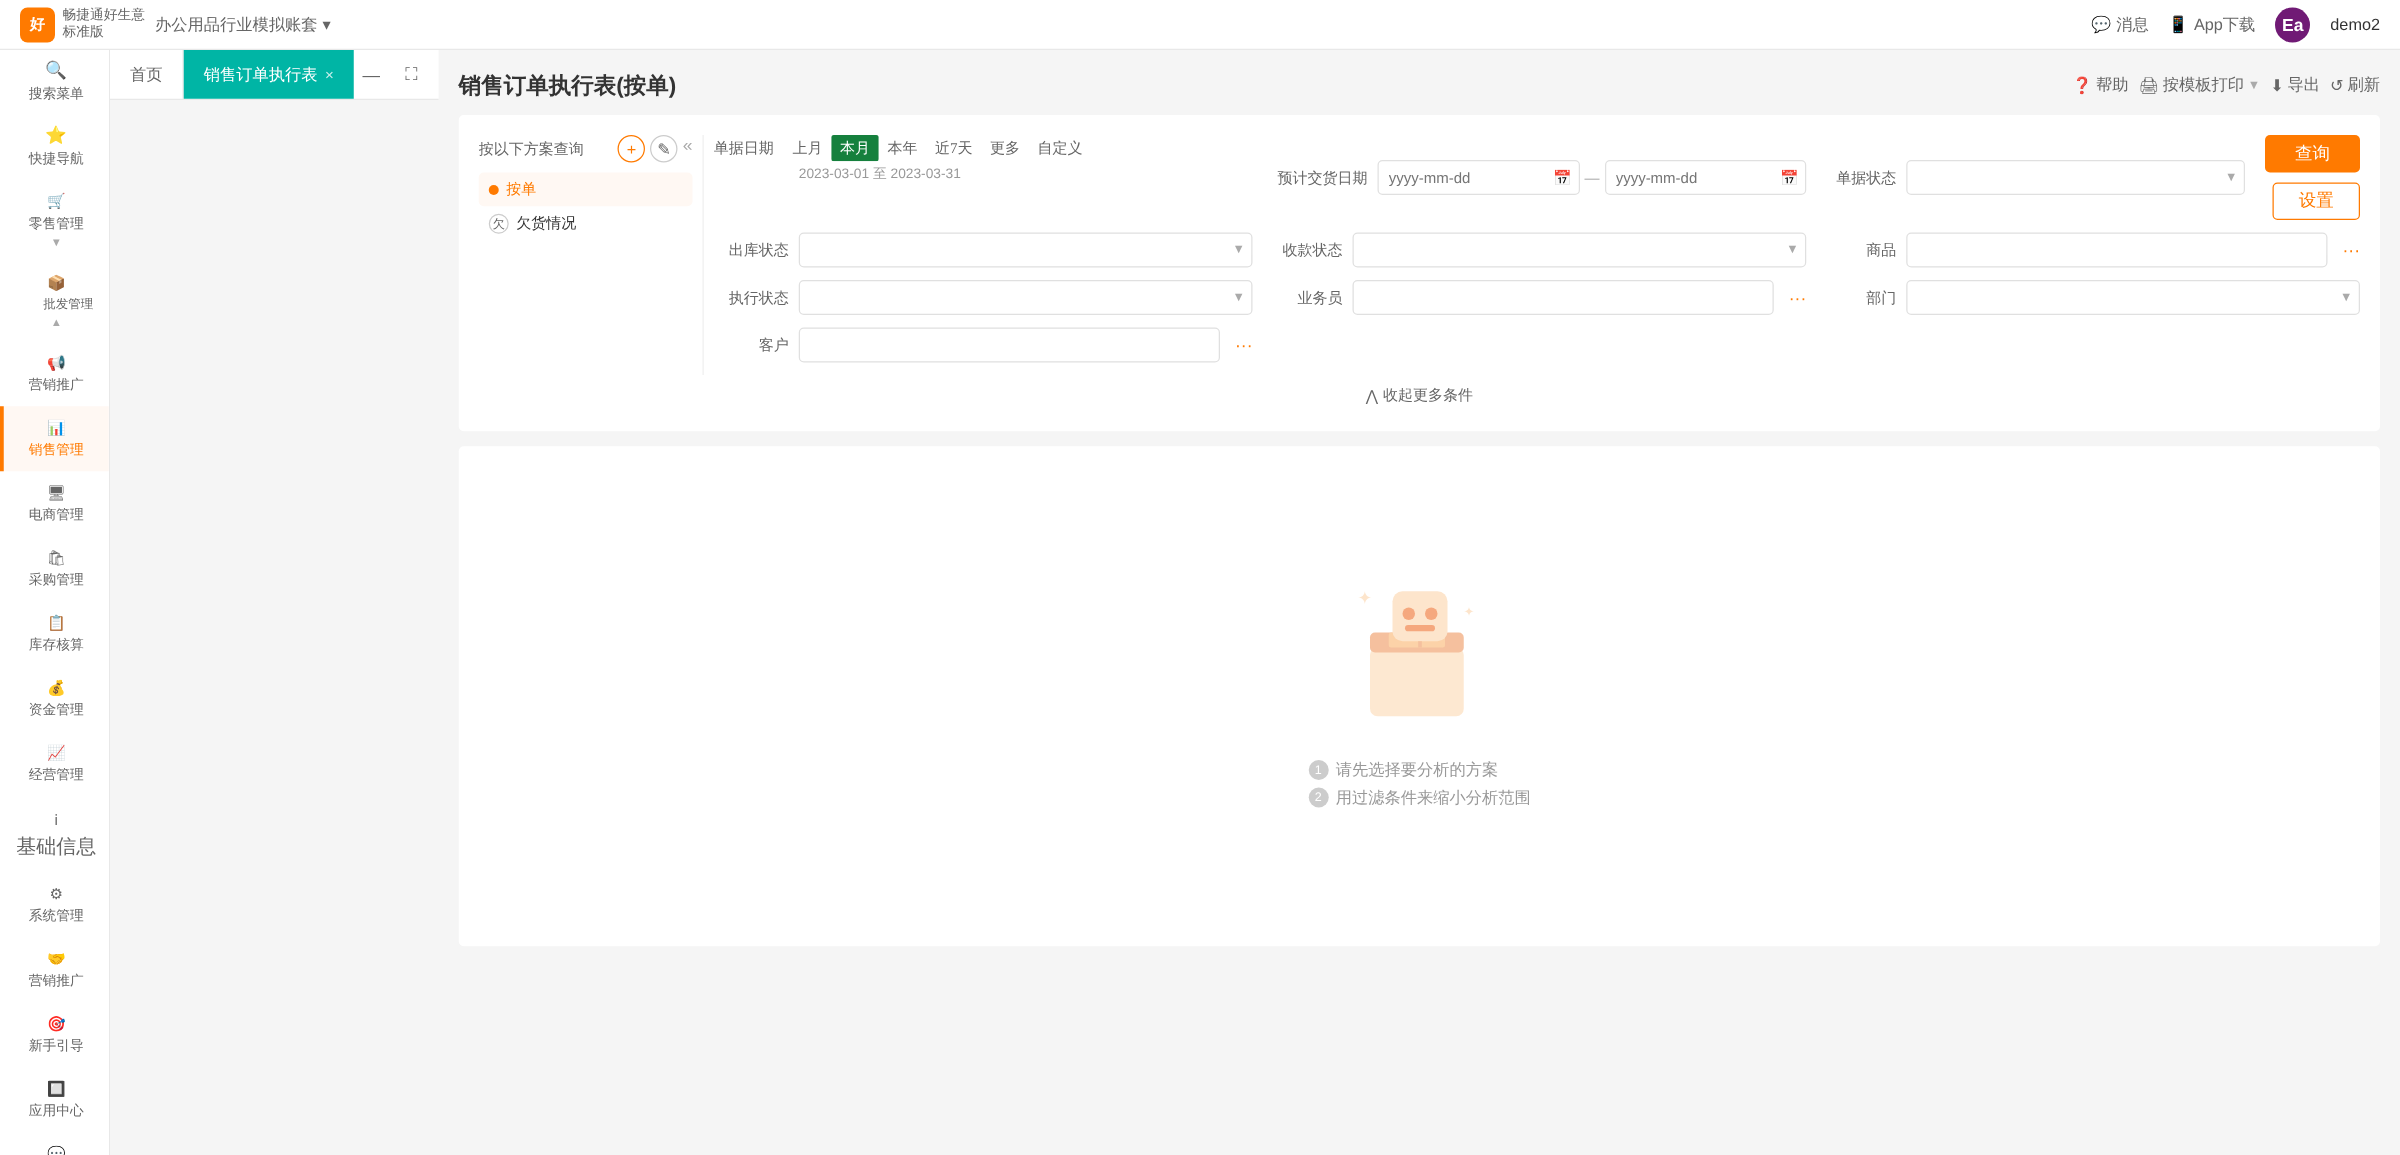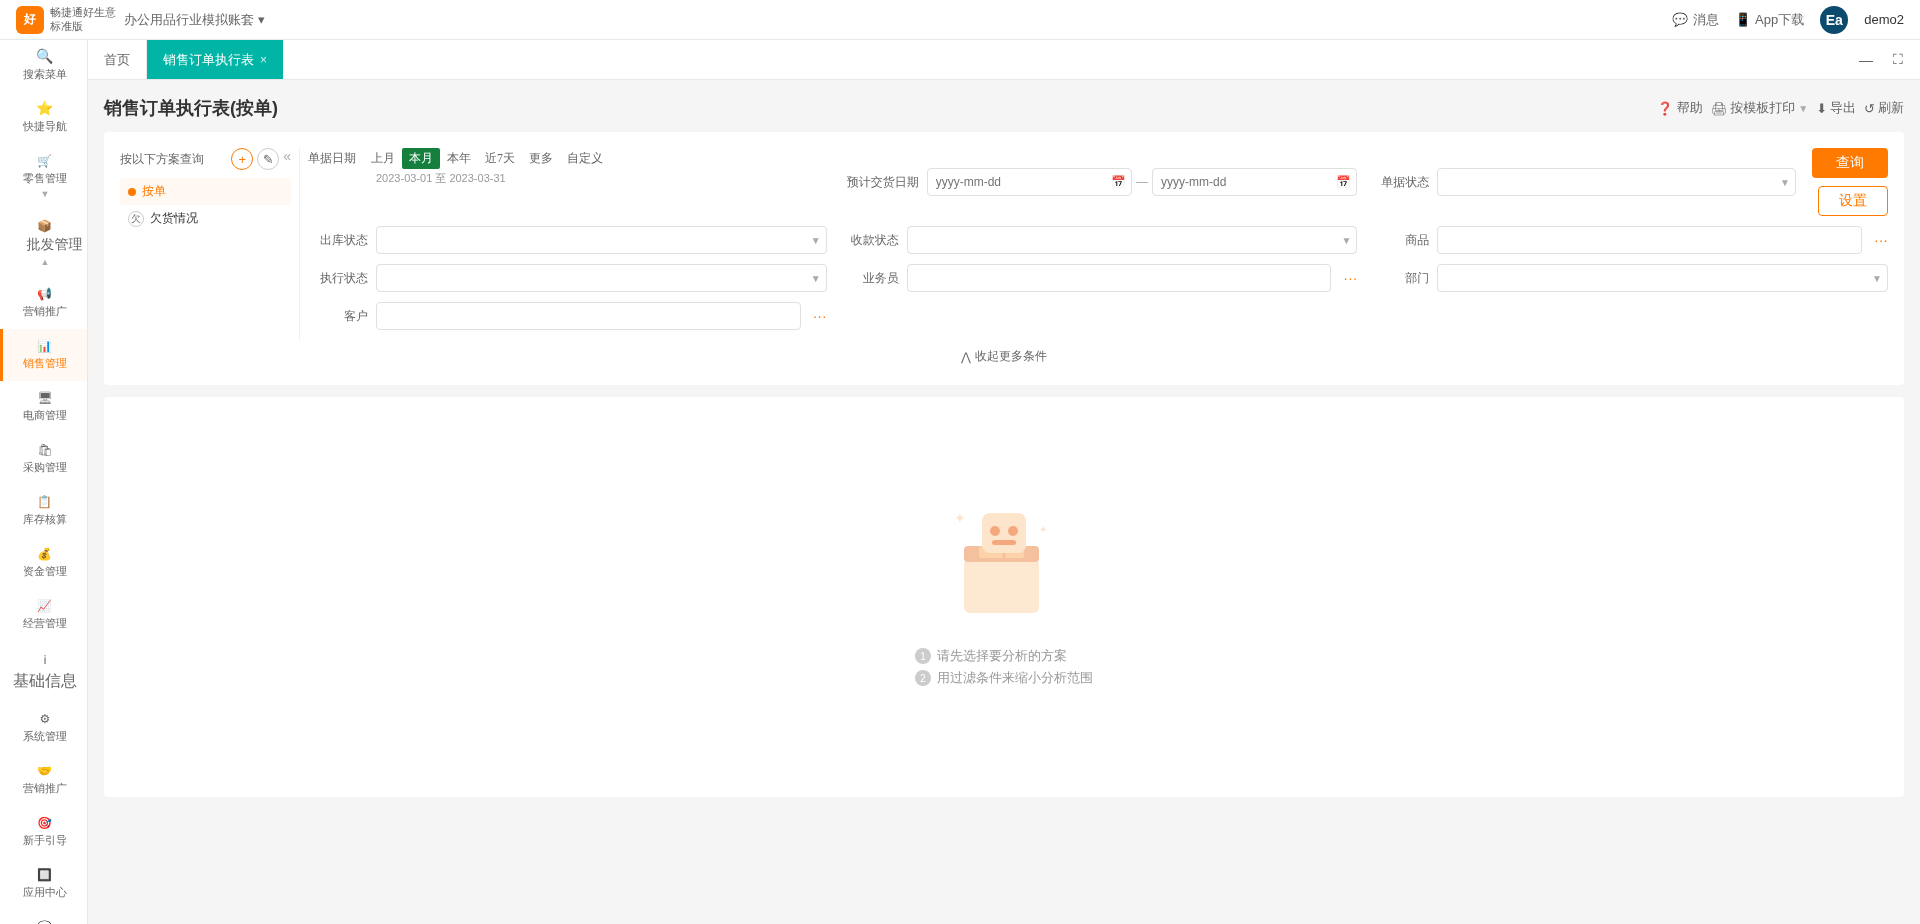--- a/index.html
+++ b/index.html
@@ -7,32 +7,32 @@
 
     
     .top-bar { height: 40px; background: #fff; display: flex; align-items: center; justify-content: space-between; padding: 0 16px; border-bottom: 1px solid #e8e8e8; flex-shrink: 0; }
     .top-bar-left { display: flex; align-items: center; gap: 8px; }
     .logo-area { display: flex; align-items: center; gap: 6px; }
     .logo-icon { width: 28px; height: 28px; background: #ff7a00; border-radius: 6px; display: flex; align-items: center; justify-content: center; color: #fff; font-weight: bold; font-size: 12px; }
     .logo-text { font-size: 11px; color: #666; line-height: 1.2; }
     .breadcrumb-area { display: flex; align-items: center; gap: 4px; color: #666; font-size: 13px; }
     .top-bar-right { display: flex; align-items: center; gap: 16px; }
     .top-action { display: flex; align-items: center; gap: 4px; color: #666; font-size: 13px; cursor: pointer; }
-    .user-avatar { width: 28px; height: 28px; border-radius: 50%; background: #0c4a6e; display: flex; align-items: center; justify-content: center; overflow: hidden; }
+    .user-avatar { width: 28px; height: 28px; border-radius: 50%; background: #701a75; display: flex; align-items: center; justify-content: center; overflow: hidden; }
 
     
     .main-layout { display: flex; flex: 1; overflow: hidden; }
 
     
     .sidebar { width: 88px; background: #fff; border-right: 1px solid #e8e8e8; display: flex; flex-direction: column; overflow-y: auto; flex-shrink: 0; }
     .sidebar-item { display: flex; flex-direction: column; align-items: center; padding: 10px 4px; cursor: pointer; color: #666; font-size: 12px; gap: 3px; border-left: 3px solid transparent; }
     .sidebar-item.active { color: #ff7a00; background: #fff8f3; border-left-color: #ff7a00; }
 
     
-    .content-area { flex: 1; display: flex; flex-direction: column; overflow: hidden; }
+    .content-area { flex: 1; display: flex; flex-direction: row; overflow: hidden; }
 
     
     .tab-bar { height: 40px; background: #fff; display: flex; align-items: center; padding: 0; border-bottom: 1px solid #e8e8e8; flex-shrink: 0; }
     .tab-home { padding: 0 16px; height: 100%; display: flex; align-items: center; color: #666; font-size: 13px; cursor: pointer; border-right: 1px solid #e8e8e8; }
     .tab-item { padding: 0 16px; height: 100%; display: flex; align-items: center; gap: 6px; color: #fff; font-size: 13px; cursor: pointer; background: #00b5a5; position: relative; }
     .tab-close { color: rgba(255,255,255,0.8); font-size: 12px; cursor: pointer; }
     .tab-bar-actions { margin-left: auto; display: flex; align-items: center; gap: 4px; padding-right: 8px; }
     .tab-action-btn { width: 28px; height: 28px; display: flex; align-items: center; justify-content: center; color: #666; cursor: pointer; font-size: 14px; }
 
     
@@ -145,21 +145,21 @@
       <span style="font-size:14px;">⭐</span>
       <span style="font-size:11px;">快捷导航</span>
     </div>
     <div class="sidebar-item">
       <span>🛒</span>
       <span style="font-size:11px;">零售管理</span>
       <span style="font-size:9px;color:#aaa;">▼</span>
     </div>
     <div class="sidebar-item">
       <span>📦</span>
-      <span style="font-size:14px;margin-left:19px;">批发管理</span>
+      <span style="font-size:10px;margin-left:19px;">批发管理</span>
       <span style="font-size:9px;color:#aaa;">▲</span>
     </div>
     <div class="sidebar-item">
       <span>📢</span>
       <span style="font-size:11px;">营销推广</span>
     </div>
     <div class="sidebar-item active">
       <span>📊</span>
       <span style="font-size:11px;font-family:Liberation Serif, serif;">销售管理</span>
     </div>

